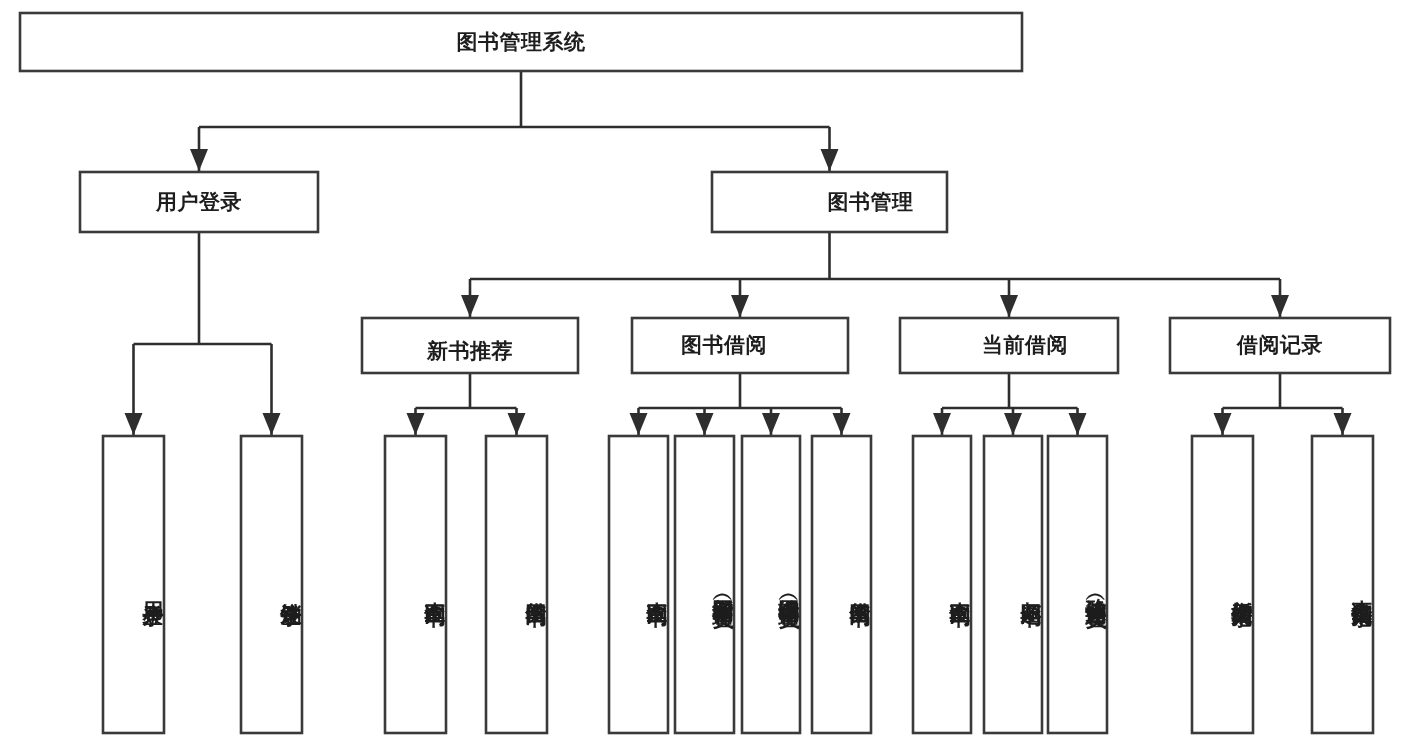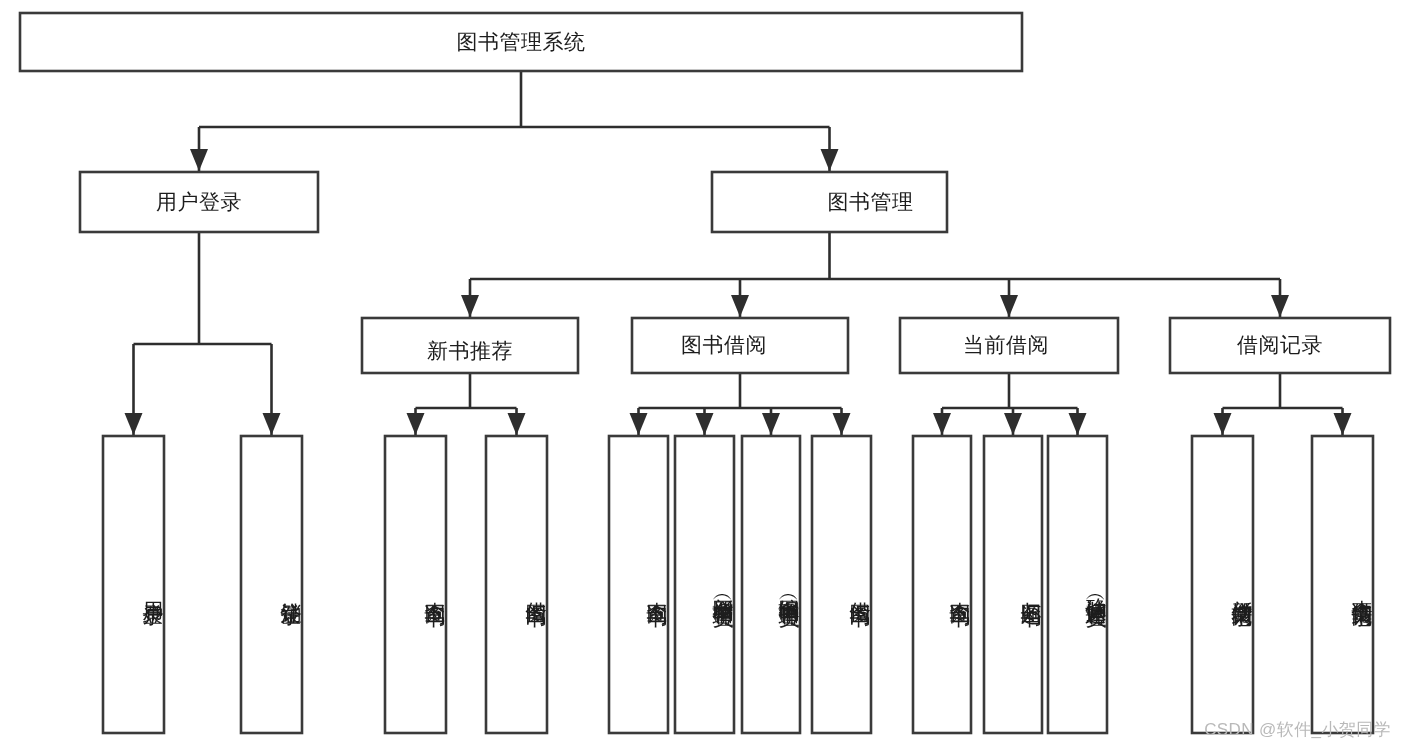--- a/index.html
+++ b/index.html
@@ -10,20 +10,21 @@
   }
   body {
     font-family: "Liberation Sans", "DejaVu Sans", sans-serif;
   }
   #diagram-root {
     position: relative;
     width: 1405px;
     height: 747px;
     background: #ffffff;
     overflow: hidden;
+    font-weight: bold;
   }
   svg.diagram-canvas {
     position: absolute;
     left: 0;
     top: 0;
     width: 1405px;
     height: 747px;
     display: block;
   }
   .node-rect {
@@ -158,32 +159,31 @@
         <rect x="1312" y="436" width="61" height="297" class="node-rect"></rect>
       </g>
   </svg>
 
   <div id="label-layer">
       <div class="node-label horizontal" style="left: 20px; top: 13px; width: 1002px; height: 58px;">图书管理系统</div>
       <div class="node-label horizontal" style="left: 80px; top: 172px; width: 238px; height: 60px;">用户登录</div>
       <div class="node-label horizontal" style="left: 753px; top: 172px; width: 235px; height: 60px;">图书管理</div>
       <div class="node-label horizontal" style="left: 362px; top: 318px; width: 216px; height: 66px;">新书推荐</div>
       <div class="node-label horizontal" style="left: 632px; top: 318px; width: 184px; height: 55px;">图书借阅</div>
-      <div class="node-label horizontal" style="left: 900px; top: 318px; width: 212px; height: 55px;">当前借阅</div>
+      <div class="node-label horizontal" style="left: 900px; top: 318px; width: 212px; height: 55px; padding-left: 19px;">当前借阅</div>
       <div class="node-label horizontal" style="left: 1170px; top: 318px; width: 220px; height: 55px;">借阅记录</div>
       <div class="node-label vertical" style="left: 103px; top: 436px; width: 61px; height: 297px;">用户登录</div>
       <div class="node-label vertical" style="left: 241px; top: 436px; width: 61px; height: 297px;">注销登录</div>
       <div class="node-label vertical" style="left: 385px; top: 436px; width: 61px; height: 297px;">查询图书</div>
       <div class="node-label vertical" style="left: 486px; top: 436px; width: 61px; height: 297px;">借阅图书</div>
       <div class="node-label vertical" style="left: 609px; top: 436px; width: 59px; height: 297px;">查询图书</div>
       <div class="node-label vertical" style="left: 675px; top: 436px; width: 59px; height: 297px;">新增图书（管理员）</div>
       <div class="node-label vertical" style="left: 742px; top: 436px; width: 58px; height: 297px;">编辑图书（管理员）</div>
       <div class="node-label vertical" style="left: 812px; top: 436px; width: 59px; height: 297px;">借阅图书</div>
       <div class="node-label vertical" style="left: 913px; top: 436px; width: 58px; height: 297px;">查询图书</div>
       <div class="node-label vertical" style="left: 984px; top: 436px; width: 58px; height: 297px;">归还图书</div>
       <div class="node-label vertical" style="left: 1048px; top: 436px; width: 59px; height: 297px;">确认归还（管理员）</div>
       <div class="node-label vertical" style="left: 1192px; top: 436px; width: 61px; height: 297px;">新增借阅记录</div>
       <div class="node-label vertical" style="left: 1312px; top: 436px; width: 61px; height: 297px;">查询借阅记录</div>
     </div>
 
-  <div class="watermark">CSDN @软件_小贺同学</div>
 
 </div>
 
 </body></html>

